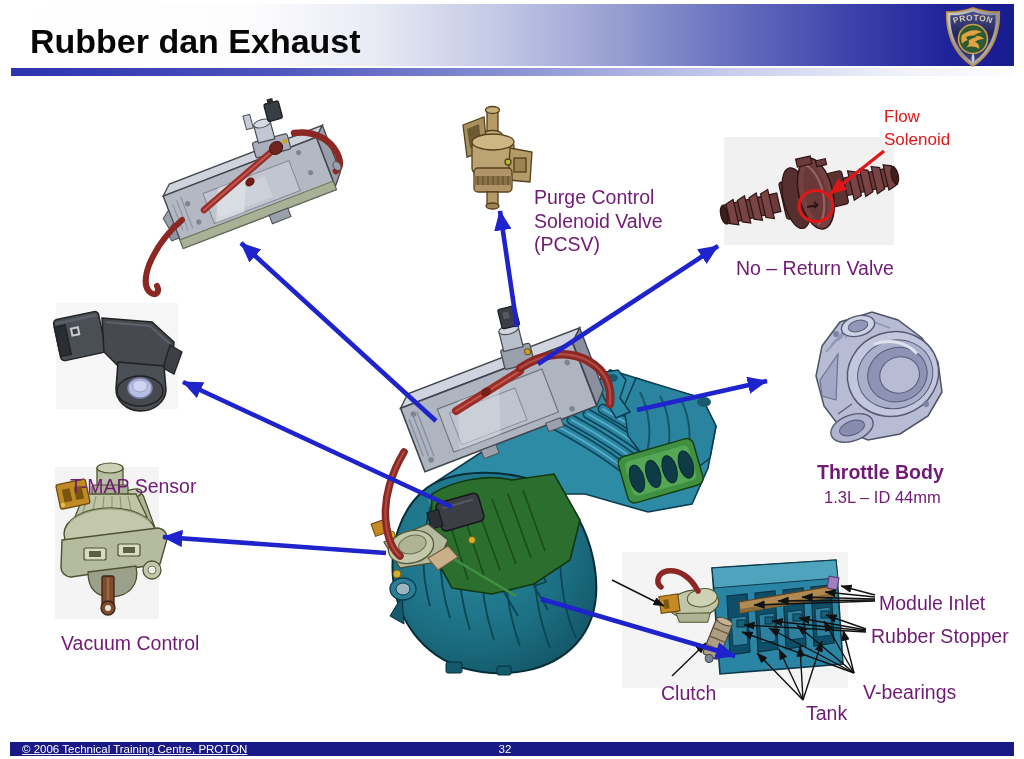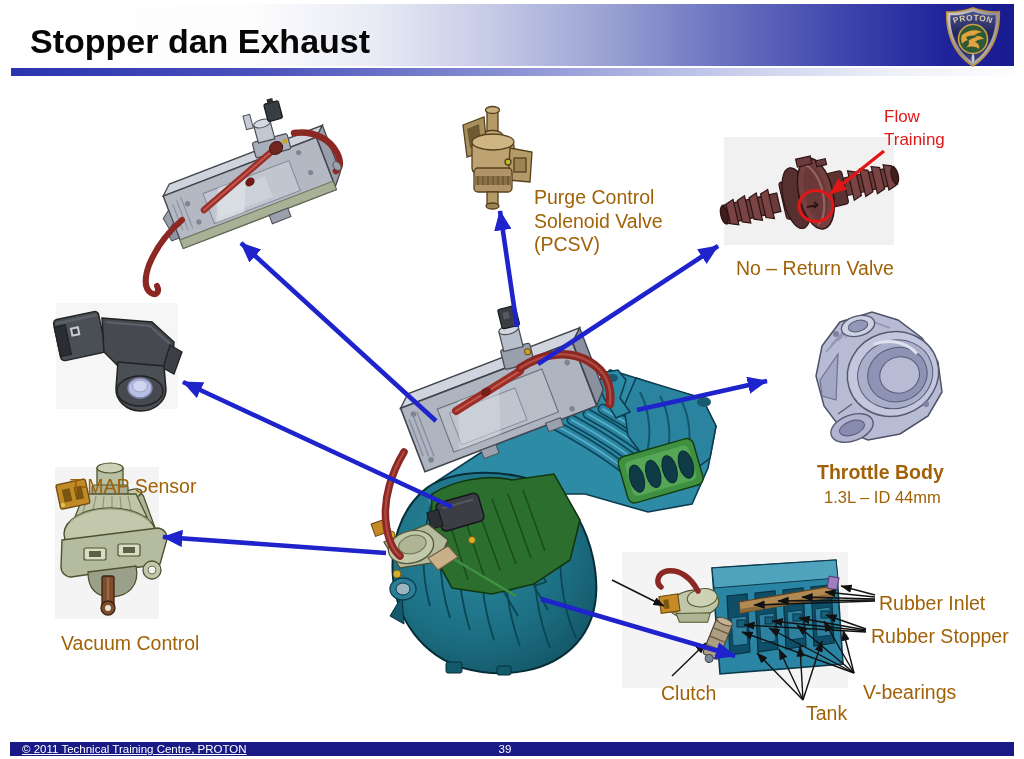--- a/index.html
+++ b/index.html
@@ -6,34 +6,34 @@
   .slide{position:relative;width:1024px;height:759px;background:#ffffff;overflow:hidden;
          font-family:"Liberation Sans","DejaVu Sans",sans-serif;}
   .band{position:absolute;left:10px;top:4px;width:1004px;height:62px;
         background:linear-gradient(to right,#ffffff 0%,#fdfdfe 24%,#e9ebf5 36%,#c5cae6 48%,#98a0d2 60%,#6a72c0 71%,#3b42aa 84%,#20249a 93%,#171b8e 100%);}
   .rule{position:absolute;left:11px;top:68px;width:1002px;height:8px;
         background:linear-gradient(to right,#2b33b0 0%,#4a52bc 25%,#8a92d4 50%,#c8cdec 72%,#eef0fa 88%,#fdfdff 100%);}
   .title{position:absolute;left:30px;top:22px;margin:0;font-size:34px;font-weight:bold;color:#070707;
          letter-spacing:0px;white-space:nowrap;}
   .logo{position:absolute;left:944px;top:6px;}
   .art{position:absolute;left:0;top:0;}
-  .lbl{position:absolute;font-size:19.5px;line-height:23.5px;color:#a16207;white-space:pre-line;}
+  .lbl{position:absolute;font-size:19.5px;line-height:23.5px;color:#701a75;white-space:pre-line;}
   .lbl.red{color:#e11717;font-size:17px;line-height:22.5px;}
   .lbl.sub{font-size:16.5px;}
   .footer-bar{position:absolute;left:10px;top:742px;width:1004px;height:14px;background:#1a1a86;}
   .footer-copy{position:absolute;left:22px;top:743px;font-size:11.5px;color:#ffffff;text-decoration:underline;white-space:nowrap;}
   .pagenum{position:absolute;left:480px;top:743px;width:50px;text-align:center;font-size:11.5px;color:#ffffff;}
 </style>
 </head>
 <body>
 
 <div class="slide">
 
   <div class="band"></div>
-  <h1 class="title">Stopper dan Exhaust</h1>
+  <h1 class="title">Rubber dan Exhaust</h1>
   <div class="rule"></div>
 
   <svg class="logo" width="58" height="62" viewBox="0 0 58 62">
     <defs>
       <linearGradient id="lgrim" x1="0" y1="0" x2="1" y2="1">
         <stop offset="0" stop-color="#d8d4c8"></stop>
           <stop offset="0.5" stop-color="#8f8c9c"></stop>
           <stop offset="1" stop-color="#c9c2a8"></stop>
       </linearGradient>
       <linearGradient id="lgface" x1="0" y1="0" x2="0" y2="1">
@@ -461,29 +461,29 @@
       <line x1="452" y1="507" x2="183" y2="382" marker-end="url(#mb)"></line>
       <line x1="386" y1="553" x2="163" y2="537" marker-end="url(#mb)"></line>
       <line x1="541" y1="599" x2="735" y2="656" marker-end="url(#mb)"></line>
     </g>
   </svg>
 
   <div class="lbl" style="left:534px;top:186px;">Purge Control
 Solenoid Valve
 (PCSV)</div>
   <div class="lbl red" style="left:884px;top:106px;">Flow
-Training</div>
+Solenoid</div>
   <div class="lbl" style="left:736px;top:257px;">No – Return Valve</div>
   <div class="lbl" style="left:70px;top:441px;margin-top:34px;">T-MAP Sensor</div>
   <div class="lbl" style="left:817px;top:461px;font-weight:bold;">Throttle Body</div>
   <div class="lbl sub" style="left:824px;top:486px;">1.3L – ID 44mm</div>
   <div class="lbl" style="left:61px;top:632px;">Vacuum Control</div>
-  <div class="lbl" style="left:879px;top:592px;">Rubber Inlet</div>
+  <div class="lbl" style="left:879px;top:592px;">Module Inlet</div>
   <div class="lbl" style="left:871px;top:625px;">Rubber Stopper</div>
   <div class="lbl" style="left:863px;top:681px;">V-bearings</div>
   <div class="lbl" style="left:806px;top:702px;">Tank</div>
   <div class="lbl" style="left:661px;top:682px;">Clutch</div>
 
   <div class="footer-bar"></div>
-  <div class="footer-copy">© 2011 Technical Training Centre, PROTON</div>
-  <div class="pagenum">39</div>
+  <div class="footer-copy">© 2006 Technical Training Centre, PROTON</div>
+  <div class="pagenum">32</div>
 
 </div>
 
 </body></html>

